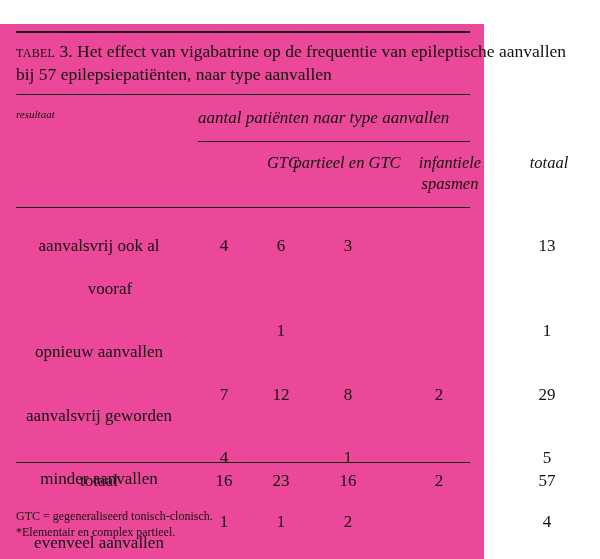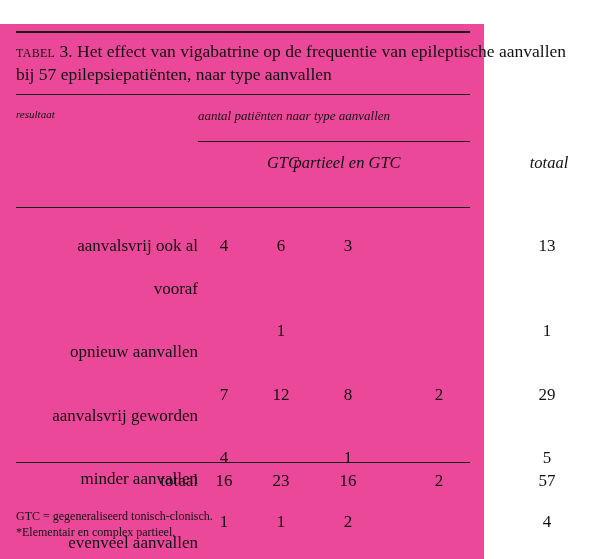--- a/index.html
+++ b/index.html
@@ -66,21 +66,21 @@
     top: 84px;
     left: 16px;
     font-style: italic;
     font-size: 11px;
   }
   .hdr-group {
     position: absolute;
     top: 84px;
     left: 198px;
     font-style: italic;
-    font-size: 13px;
+    font-size: 17px;
     white-space: nowrap;
   }
 
   .subhead {
     position: absolute;
     top: 128px;
     left: 0;
     width: 600px;
     height: 52px;
   }
@@ -114,21 +114,21 @@
     padding: 0;
     font-size: 17px;
     line-height: 21.2px;
     vertical-align: top;
   }
   td.label {
     width: 198px;
     padding-left: 16px;
     box-sizing: border-box;
     white-space: pre-line;
-    text-align: right;
+    text-align: center;
   }
   td.num { text-align: center; }
   td.c1 { width: 52px;  }   
   td.c2 { width: 62px;  }   
   td.c3 { width: 72px;  }   
   td.c4 { width: 110px; }   
   td.c5 { width: 106px; }   
 
   
   .label-wrap { display: block; }
@@ -180,20 +180,21 @@
     <span>3.</span>
     <span>Het effect van vigabatrine op de frequentie van epileptische aanvallen bij 57 epilepsiepatiënten, naar type aanvallen</span>
   </div>
 
   <div class="hdr-resultaat">resultaat</div>
   <div class="hdr-group">aantal patiënten naar type aanvallen</div>
 
   <div class="subhead">
     <div class="col col-gtc">GTC</div>
     <div class="col col-partgtc">partieel en GTC</div>
+    <div class="col col-infantiele">infantiele spasmen</div>
     <div class="col col-totaal">totaal</div>
   </div>
 
   <div class="body-area">
     <table class="data">
       <tbody>
         <tr>
           <td class="label">
             <span class="label-wrap">aanvalsvrij ook al</span>
             <span class="label-indent">vooraf</span>

